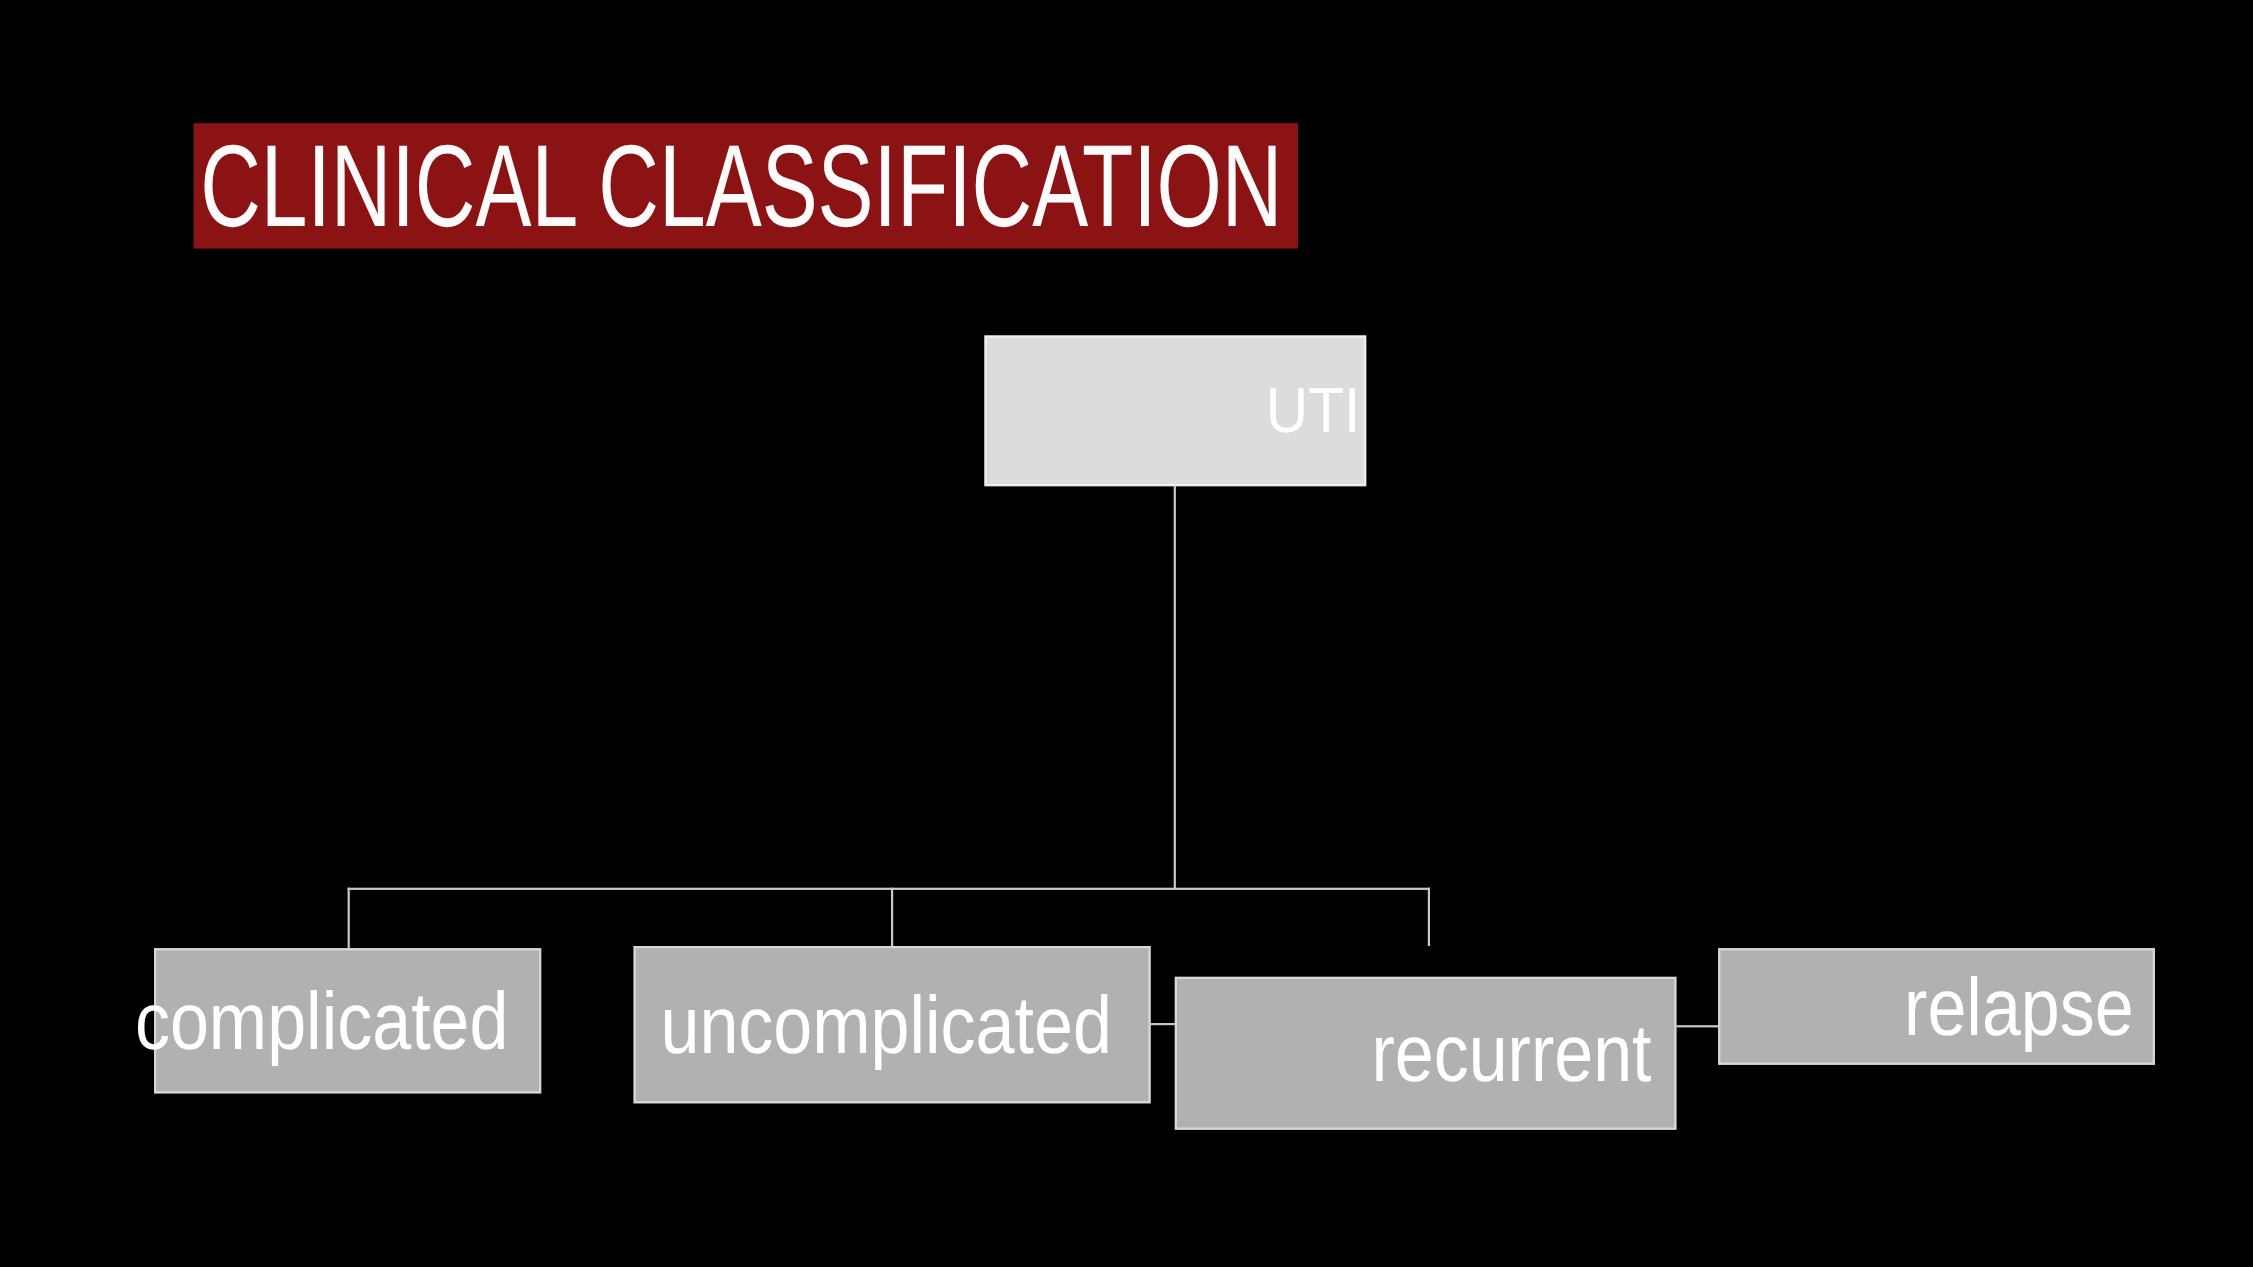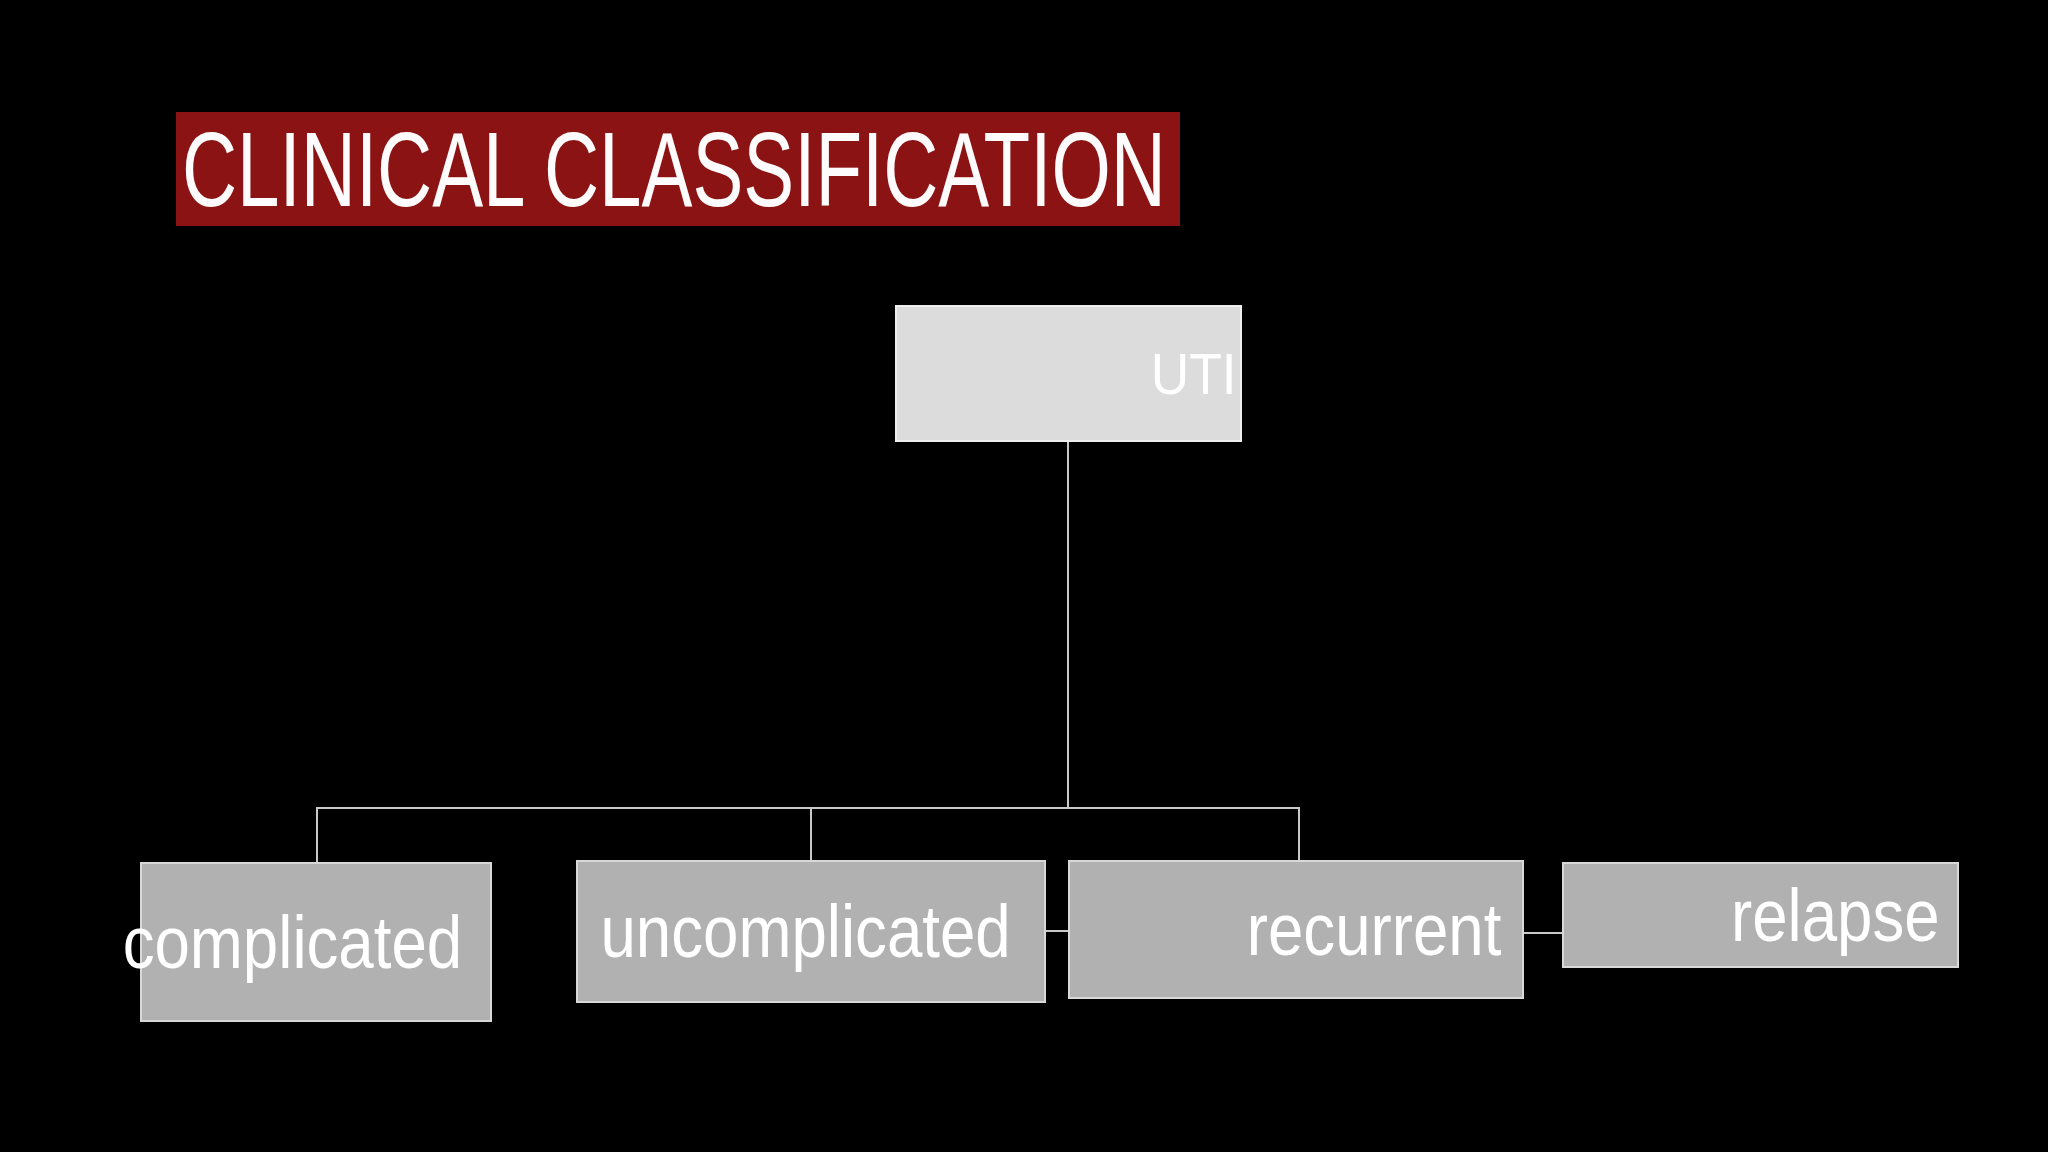--- a/index.html
+++ b/index.html
@@ -68,23 +68,23 @@
     background: #B1B1B1;
     border: 2px solid #D8D8D8;
   }
   .child-label {
     display: inline-block;
     font-size: 74px;
     color: #FFFFFF;
     transform: scaleX(0.86);
     white-space: nowrap;
   }
-  .node-complicated   { left: 140px;  top: 862px; width: 352px; height: 160px; }
+  .node-complicated   { left: 140px;  top: 862px; width: 352px; height: 132px; }
   .node-uncomplicated { left: 576px;  top: 860px; width: 470px; height: 143px; }
-  .node-recurrent     { left: 1068px; top: 860px; width: 456px; height: 139px; }
+  .node-recurrent     { left: 1068px; top: 888px; width: 456px; height: 139px; }
   .node-relapse       { left: 1562px; top: 862px; width: 397px; height: 106px; }
 
   
   .line {
     position: absolute;
     background: #C9C9C9;
   }
   .line-stem            { left: 1067px; top: 442px; width: 2px;   height: 366px; }
   .line-rail            { left: 316px;  top: 807px; width: 984px; height: 2px;  }
   .line-drop-left       { left: 316px;  top: 807px; width: 2px;   height: 55px; }

